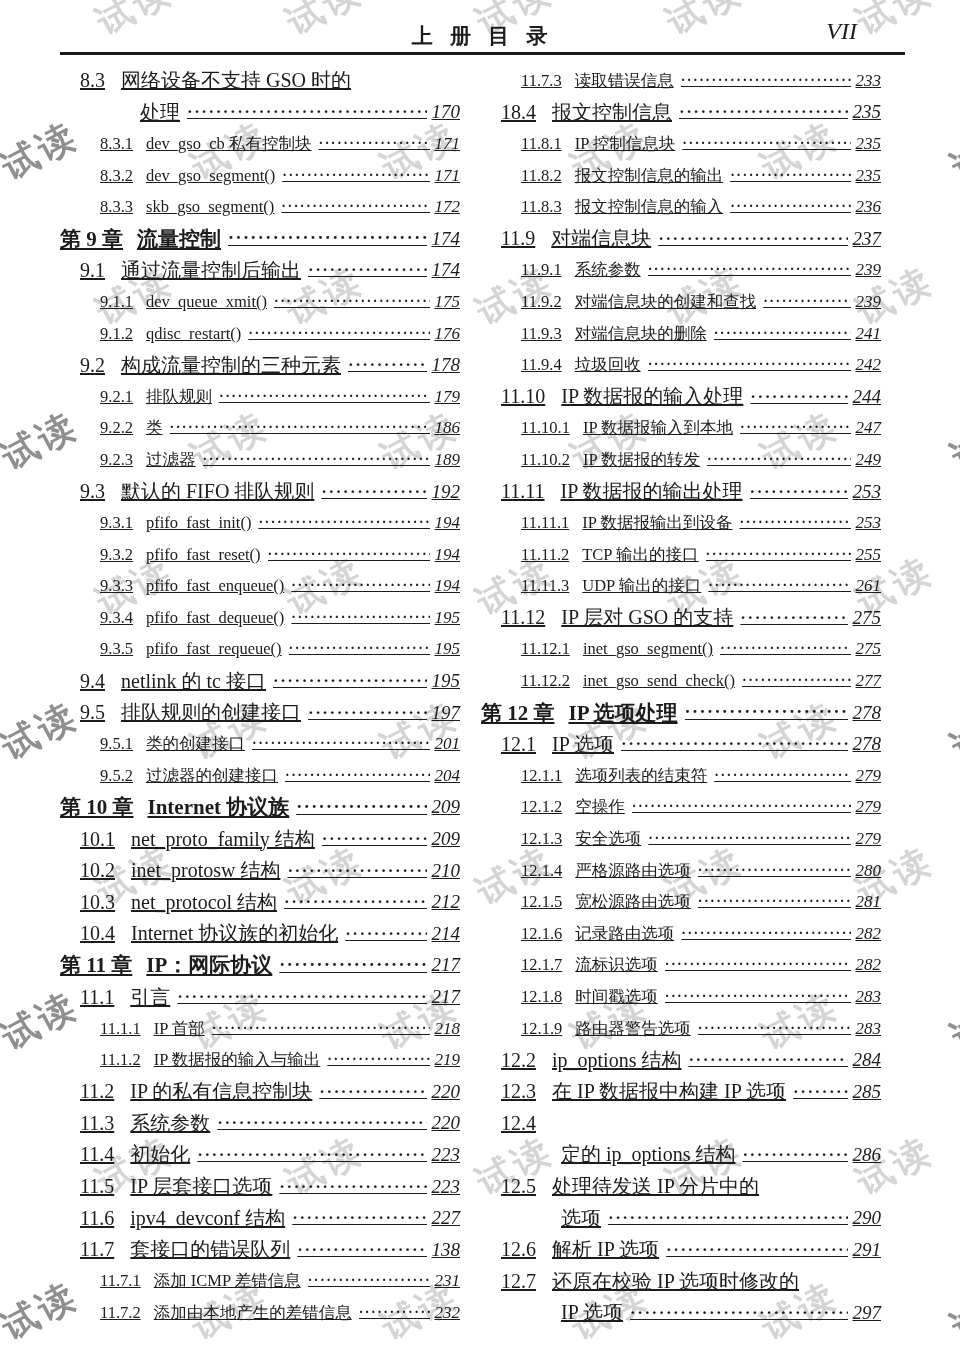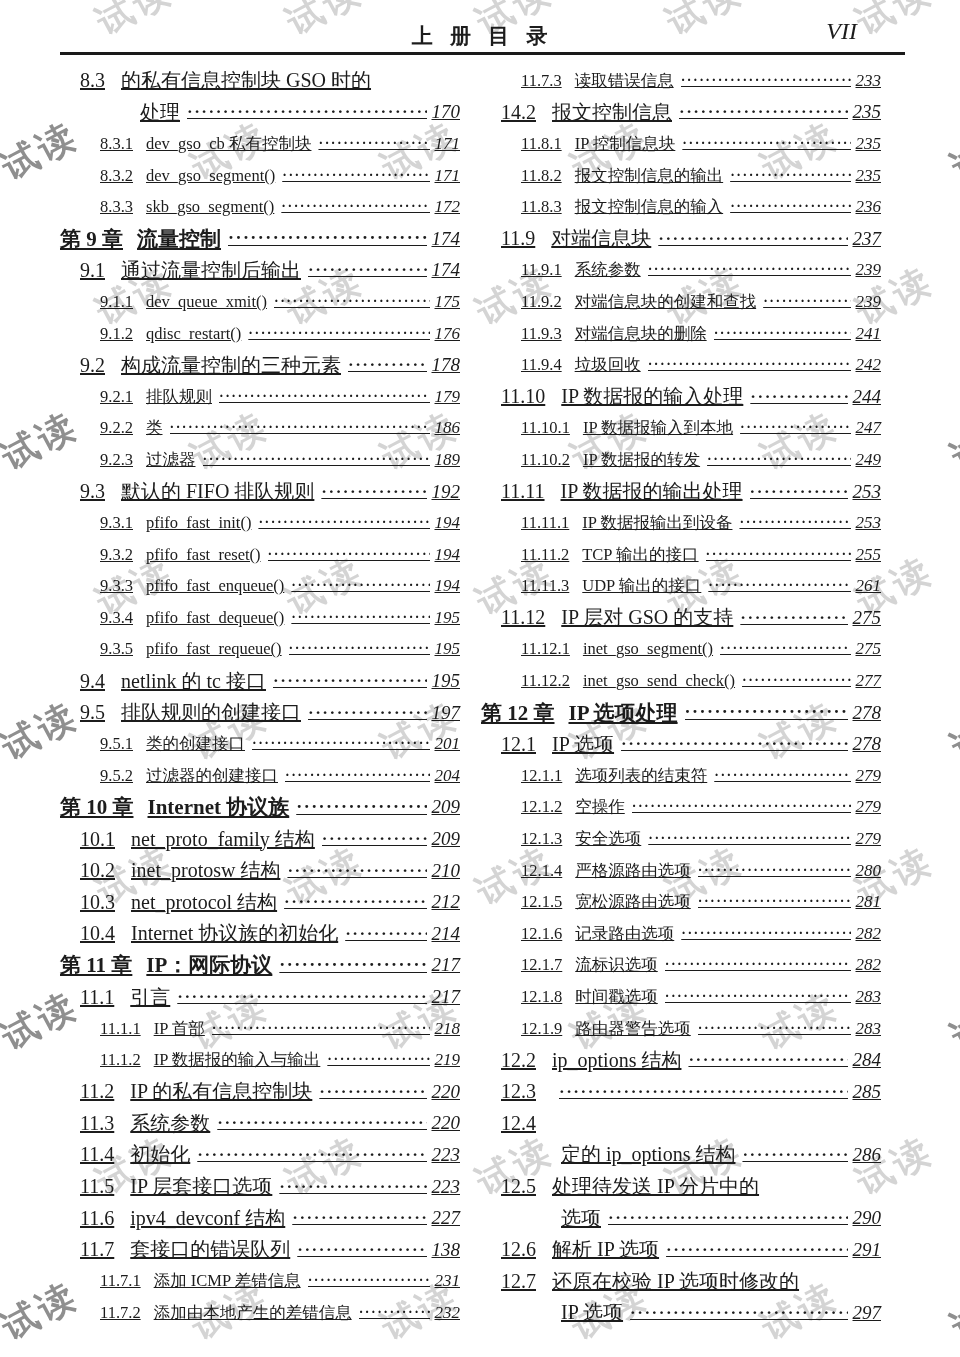--- a/index.html
+++ b/index.html
@@ -156,21 +156,21 @@
     <header>
       <div class="header-title">上 册 目 录</div>
       <div class="folio">VII</div>
     </header>
     <hr class="rule">
     <main class="columns">
       <section class="col" id="col-left">
           <div class="entry section">
             <div class="line">
               <span class="num">8.3</span>
-              <span class="title">的私有信息控制块 GSO 时的</span>
+              <span class="title">网络设备不支持 GSO 时的</span>
             </div>
             <div class="line cont">
               <span class="title">处理</span>
               <span class="dots">··············································································································</span>
               <span class="pg">170</span>
             </div>
           </div>
           <div class="entry sub">
             <div class="line">
               <span class="num">8.3.1</span>
@@ -480,21 +480,21 @@
           <div class="entry sub">
             <div class="line">
               <span class="num">11.7.3</span>
               <span class="title">读取错误信息</span>
               <span class="dots">··············································································································</span>
               <span class="pg">233</span>
             </div>
           </div>
           <div class="entry section">
             <div class="line">
-              <span class="num">14.2</span>
+              <span class="num">18.4</span>
               <span class="title">报文控制信息</span>
               <span class="dots">··············································································································</span>
               <span class="pg">235</span>
             </div>
           </div>
           <div class="entry sub">
             <div class="line">
               <span class="num">11.8.1</span>
               <span class="title">IP 控制信息块</span>
               <span class="dots">··············································································································</span>
@@ -729,20 +729,21 @@
             <div class="line">
               <span class="num">12.2</span>
               <span class="title">ip_options 结构</span>
               <span class="dots">··············································································································</span>
               <span class="pg">284</span>
             </div>
           </div>
           <div class="entry section">
             <div class="line">
               <span class="num">12.3</span>
+              <span class="title">在 IP 数据报中构建 IP 选项</span>
               <span class="dots">··············································································································</span>
               <span class="pg">285</span>
             </div>
           </div>
           <div class="entry section">
             <div class="line">
               <span class="num">12.4</span>
             </div>
             <div class="line cont">
               <span class="title">定的 ip_options 结构</span>

